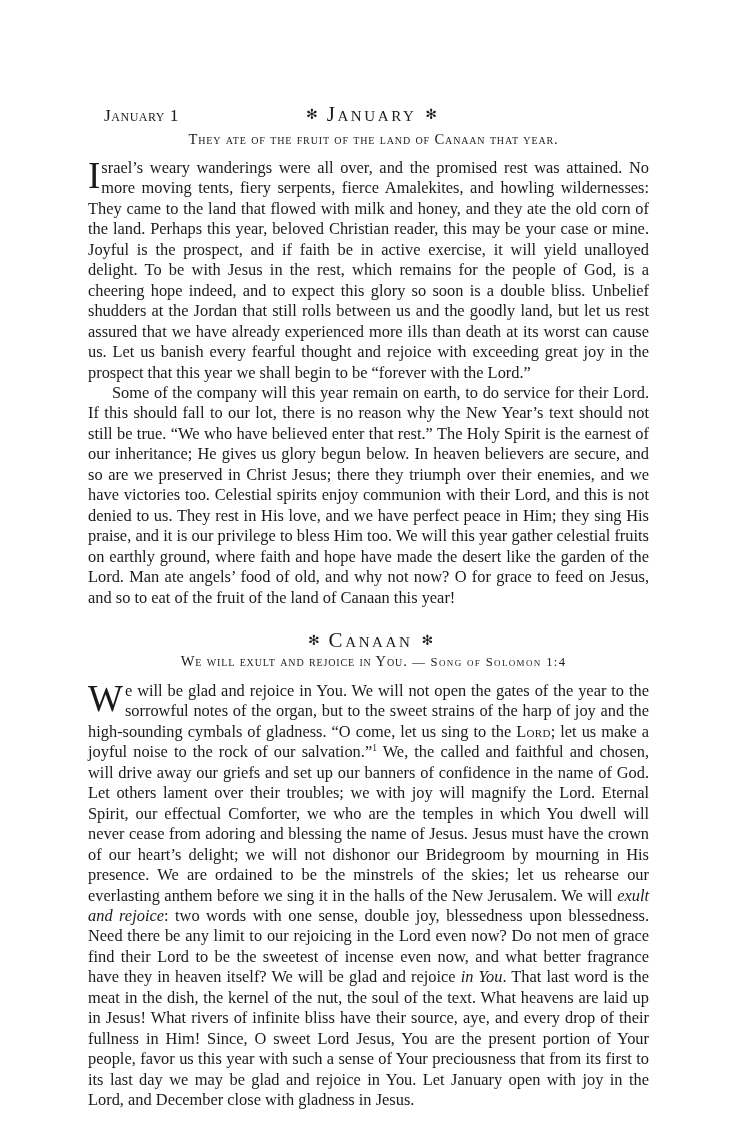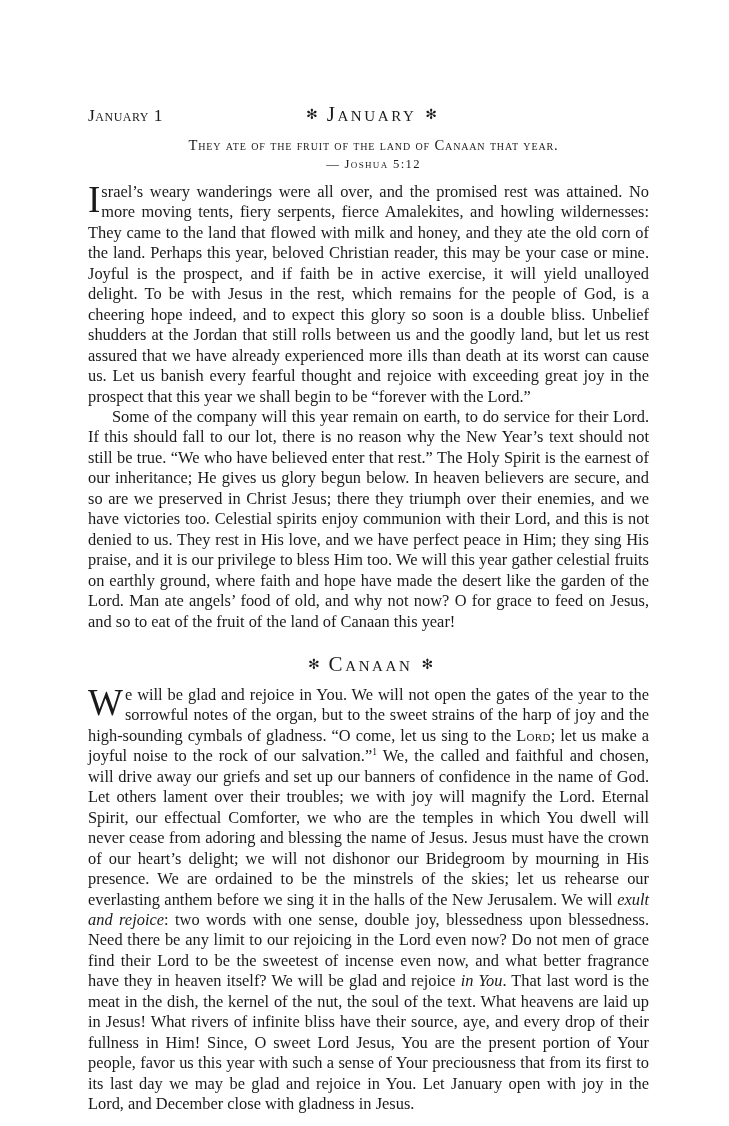--- a/index.html
+++ b/index.html
@@ -24,21 +24,21 @@
   }
 
   
   .header-row {
     position: relative;
     height: 26px;
   }
 
   .date-label {
     position: absolute;
-    left: 0;
+    left: 16px;
     top: 0;
     font-size: 17.5px;
     font-variant: small-caps;
     letter-spacing: 0.5px;
     line-height: 22px;
     white-space: nowrap;
     text-align: right;
   }
 
   .section-title {
@@ -67,21 +67,20 @@
   .orn-left  { transform: scaleX(-1); margin-right: 9px; }
   .orn-right { margin-left: 9px; }
 
   
   .epigraph {
     text-align: center;
     font-size: 14.6px;
     font-variant: small-caps;
     letter-spacing: 0.85px;
     line-height: 19px;
-    margin-top: 6px;
     padding-left: 10px;
   }
   .epigraph-ref {
     text-align: center;
     font-size: 12.6px;
     font-variant: small-caps;
     letter-spacing: 1.35px;
     line-height: 17px;
     margin-top: 1px;
     padding-left: 10px;
@@ -148,32 +147,32 @@
   <div class="header-row">
     <div class="date-label">January 1</div>
 
     <div class="section-title morning-title">
       <span class="orn orn-left">✻</span><span>January</span><span class="orn orn-right">✻</span>
     </div>
   </div>
 
   <div class="epigraph">They ate of the fruit of the land of Canaan that year.</div>
 
-  <div class="epigraph-ref">— Joshua 5:12</div>
 
   <div class="body-text morning-body">
     <p class="first"><span class="dropcap">I</span><span>srael’s weary wanderings were all over, and the promised rest was attained. No more moving tents, fiery serpents, fierce Amalekites, and howling wildernesses: They came to the land that flowed with milk and honey, and they ate the old corn of the land. Perhaps this year, beloved Christian reader, this may be your case or mine. Joyful is the prospect, and if faith be in active exercise, it will yield unalloyed delight. To be with Jesus in the rest, which remains for the people of God, is a cheering hope indeed, and to expect this glory so soon is a double bliss. Unbelief shudders at the Jordan that still rolls between us and the goodly land, but let us rest assured that we have already experienced more ills than death at its worst can cause us. Let us banish every fearful thought and rejoice with exceeding great joy in the prospect that this year we shall begin to be “forever with the Lord.”</span></p>
 
     <p><span>Some of the company will this year remain on earth, to do service for their Lord. If this should fall to our lot, there is no reason why the New Year’s text should not still be true. “We who have believed enter that rest.” The Holy Spirit is the earnest of our inheritance; He gives us glory begun below. In heaven believers are secure, and so are we preserved in Christ Jesus; there they triumph over their enemies, and we have victories too. Celestial spirits enjoy communion with their Lord, and this is not denied to us. They rest in His love, and we have perfect peace in Him; they sing His praise, and it is our privilege to bless Him too. We will this year gather celestial fruits on earthly ground, where faith and hope have made the desert like the garden of the Lord. Man ate angels’ food of old, and why not now? O for grace to feed on Jesus, and so to eat of the fruit of the land of Canaan this year!</span></p>
   </div>
 
   <div class="evening-block">
     <div class="section-title evening-title">
       <span class="orn orn-left">✻</span><span>Canaan</span><span class="orn orn-right">✻</span>
     </div>
 
+    <div class="epigraph"><span>We will exult and rejoice in You.</span><span class="ref-inline"> — </span><span class="ref-inline">Song of Solomon 1:4</span></div>
 
     <div class="body-text evening-body">
       <p class="first"><span class="dropcap wide">W</span><span>e will be glad and rejoice in You. We will not open the gates of the year to the sorrowful notes of the organ, but to the sweet strains of the harp of joy and the high-sounding cymbals of gladness. “O come, let us sing to the </span><span class="smallcaps">Lord</span><span>; let us make a joyful noise to the rock of our salvation.”</span><span class="fn-marker">1</span><span> We, the called and faithful and chosen, will drive away our griefs and set up our banners of confidence in the name of God. Let others lament over their troubles; we with joy will magnify the Lord. Eternal Spirit, our effectual Comforter, we who are the temples in which You dwell will never cease from adoring and blessing the name of Jesus. Jesus must have the crown of our heart’s delight; we will not dishonor our Bridegroom by mourning in His presence. We are ordained to be the minstrels of the skies; let us rehearse our everlasting anthem before we sing it in the halls of the New Jerusalem. We will </span><span class="ital">exult and rejoice</span><span>: two words with one sense, double joy, blessedness upon blessedness. Need there be any limit to our rejoicing in the Lord even now? Do not men of grace find their Lord to be the sweetest of incense even now, and what better fragrance have they in heaven itself? We will be glad and rejoice </span><span class="ital">in You</span><span>. That last word is the meat in the dish, the kernel of the nut, the soul of the text. What heavens are laid up in Jesus! What rivers of infinite bliss have their source, aye, and every drop of their fullness in Him! Since, O sweet Lord Jesus, You are the present portion of Your people, favor us this year with such a sense of Your preciousness that from its first to its last day we may be glad and rejoice in You. Let January open with joy in the Lord, and December close with gladness in Jesus.</span></p>
     </div>
   </div>
 
 </div>
 
 </body></html>

